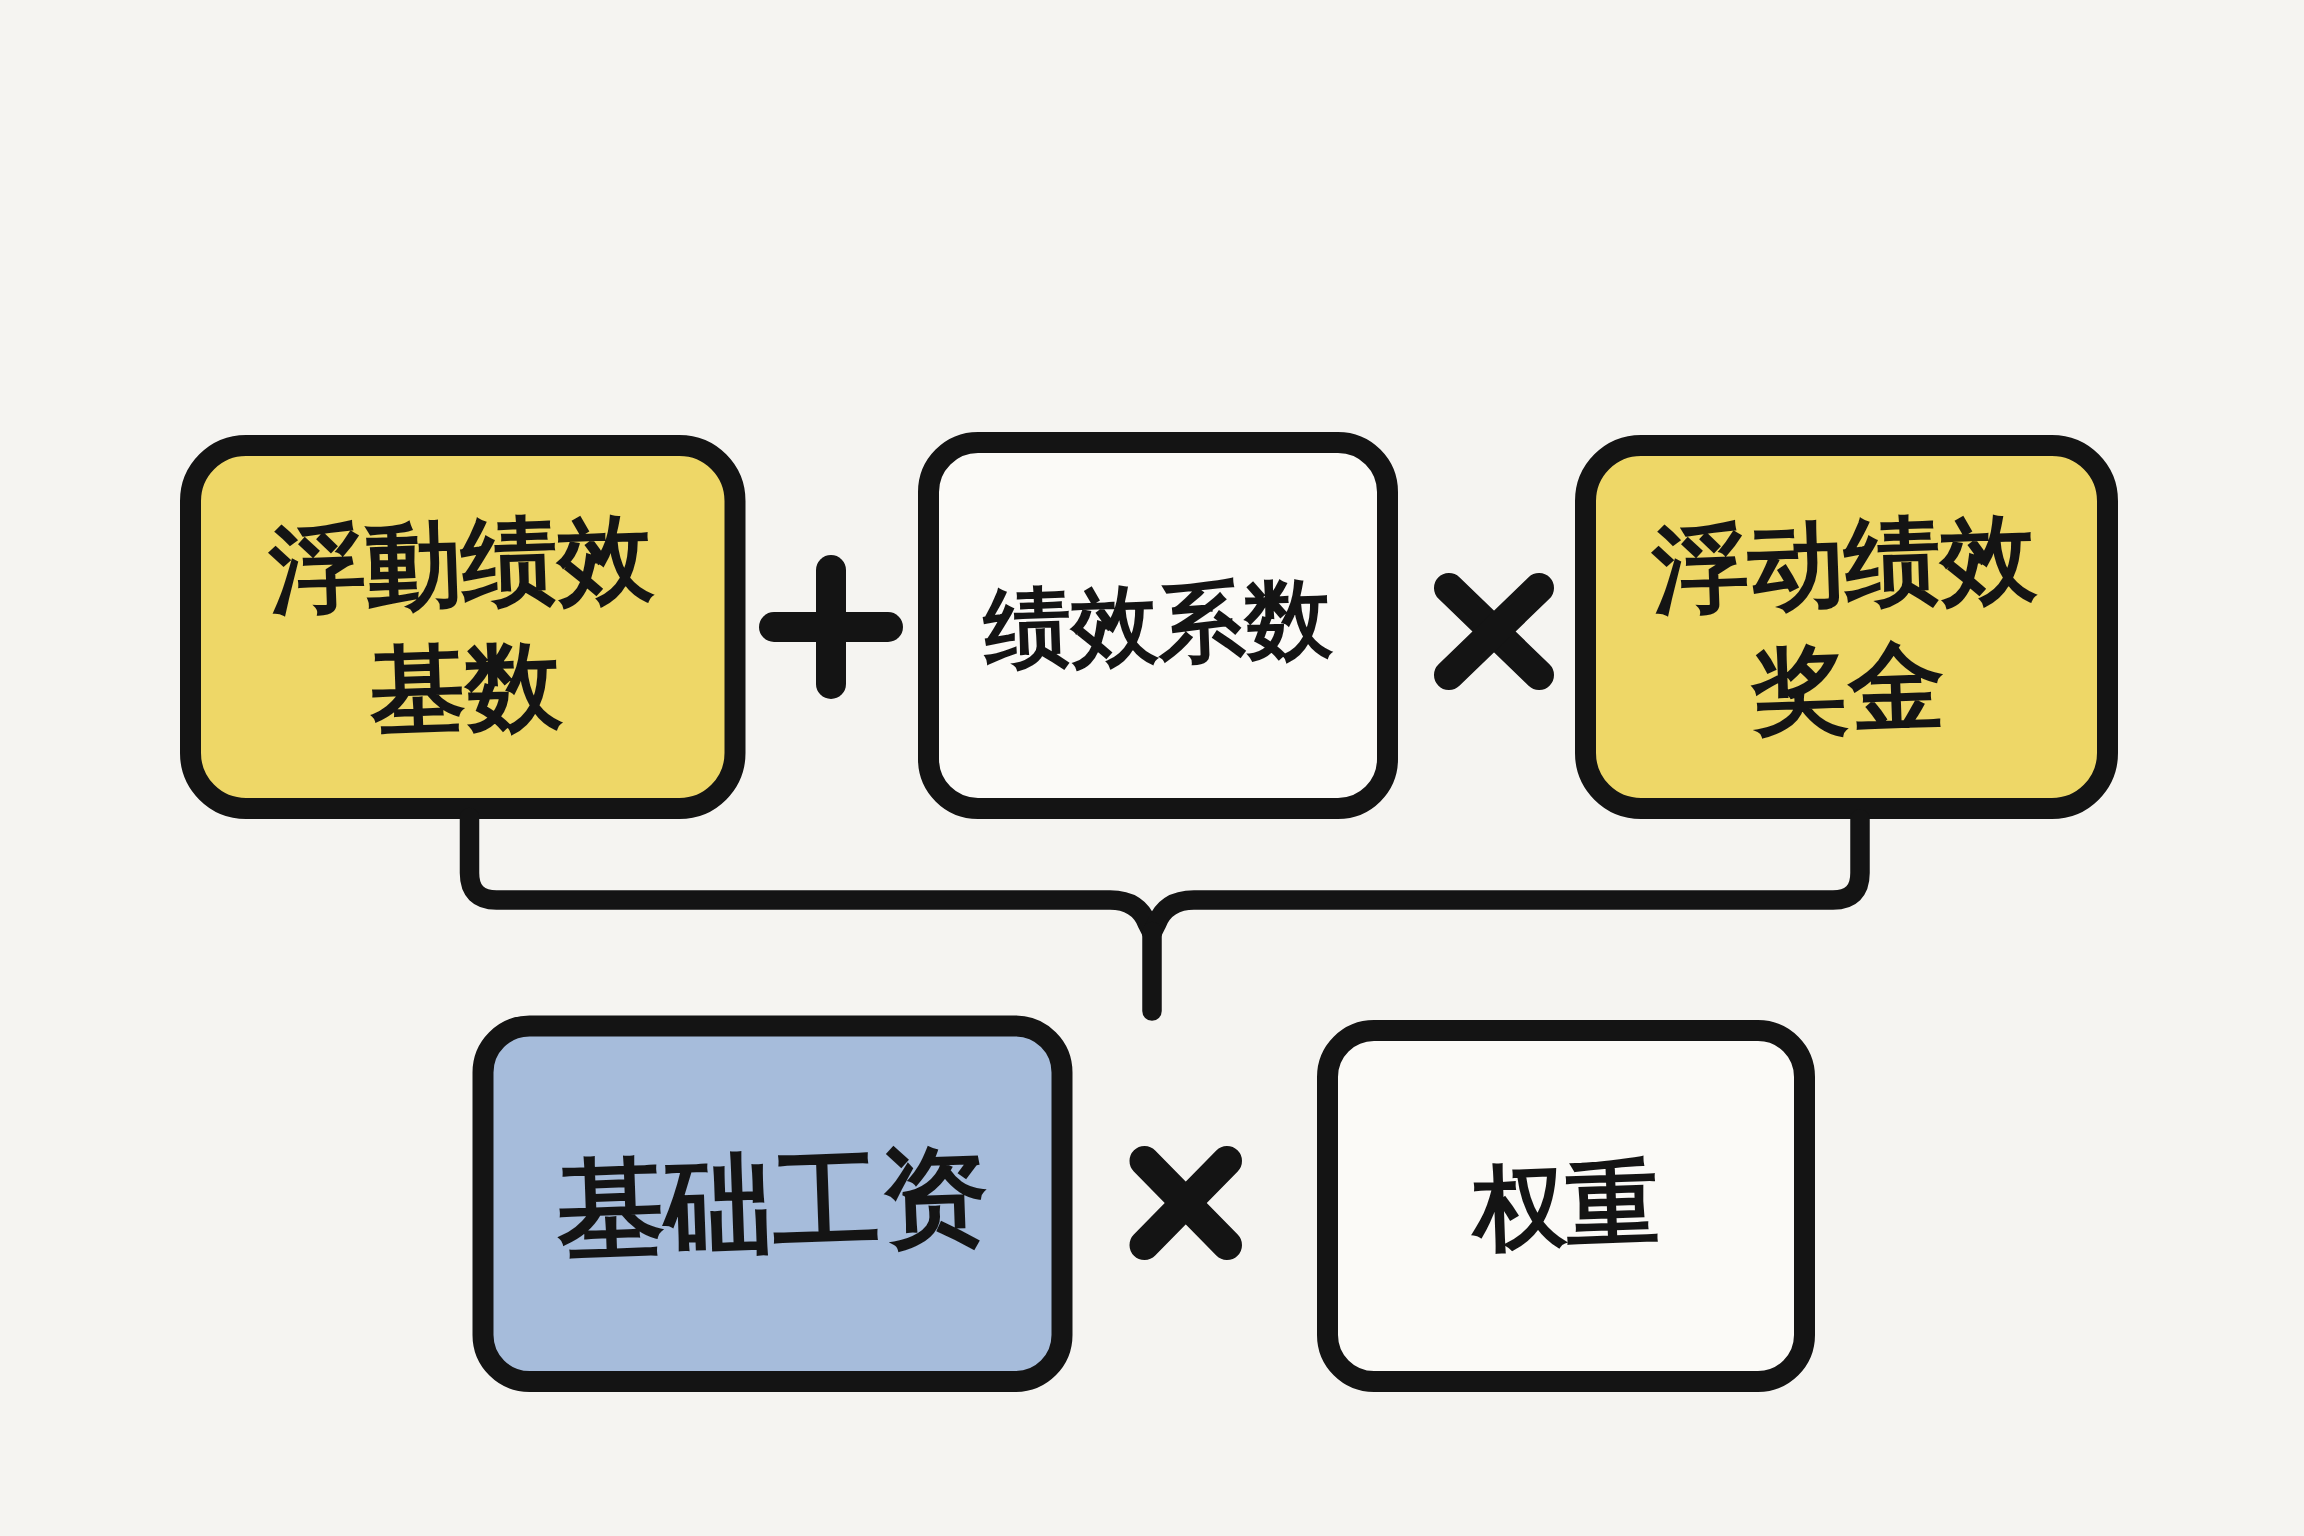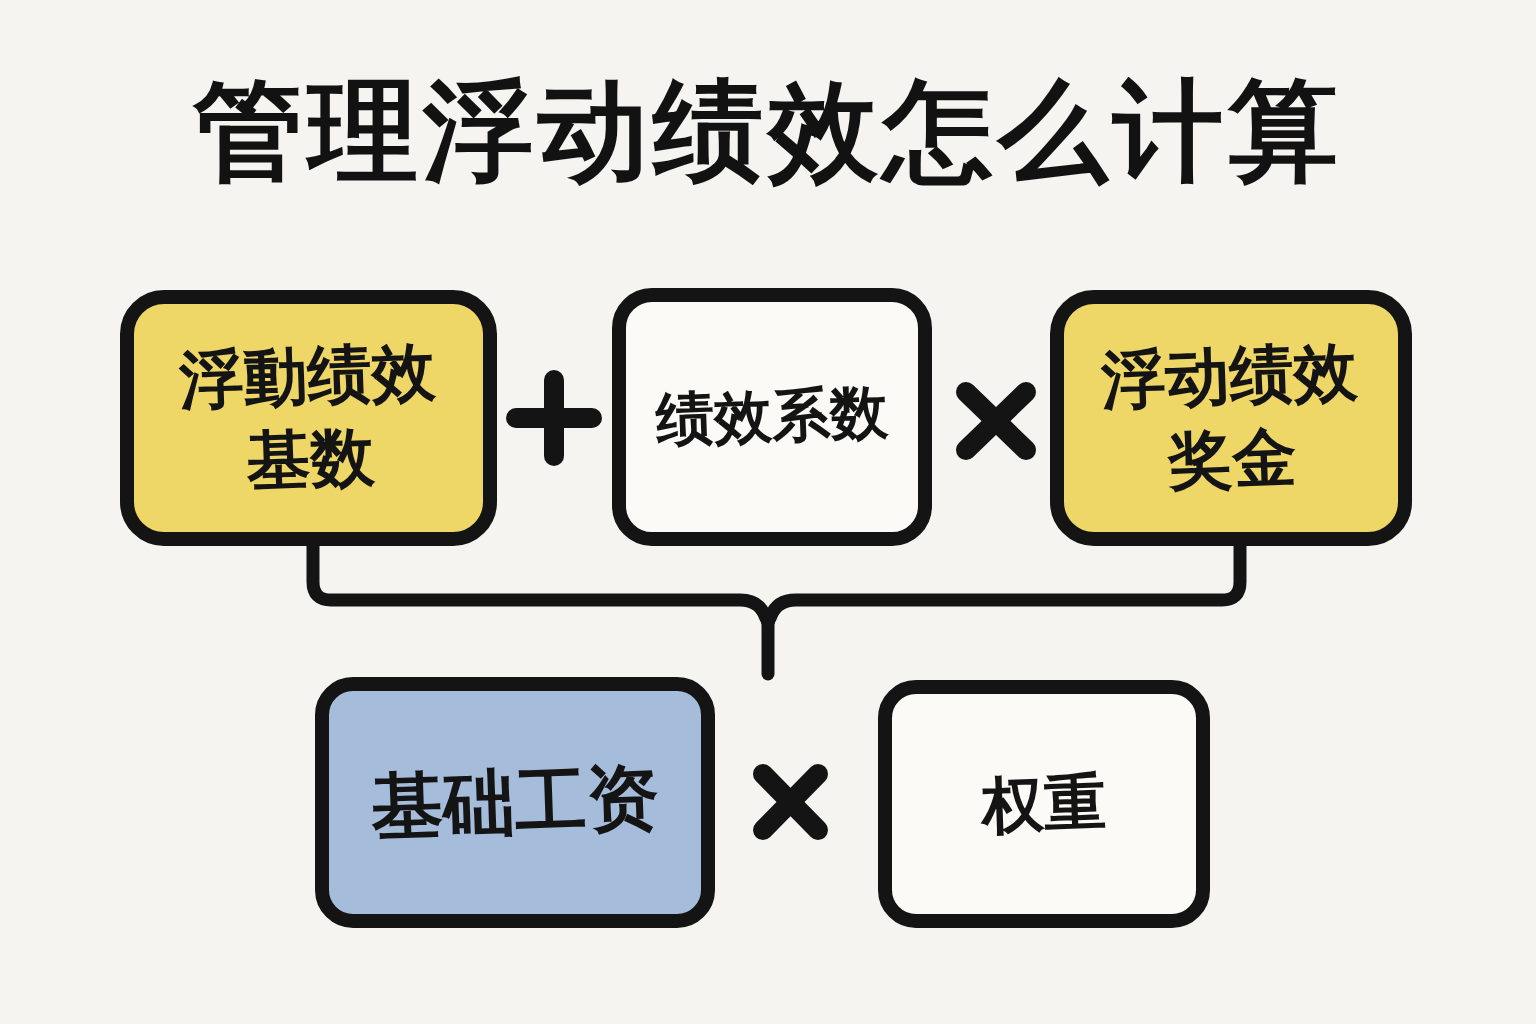--- a/index.html
+++ b/index.html
@@ -36,21 +36,20 @@
     position:absolute;left:0;top:0;width:1536px;height:1024px;
     pointer-events:none;
   }
   .line{display:block;}
 </style>
 </head>
 <body>
 
 <div class="canvas">
 
-  <div class="title">管理浮动绩效怎么计算</div>
 
   <div class="box yellow box1">
     <span class="txt">
       <span class="line">浮動绩效</span>
       <span class="line">基数</span>
     </span>
   </div>
 
   <div class="box whitefill box2">
     <span class="txt">绩效系数</span>

